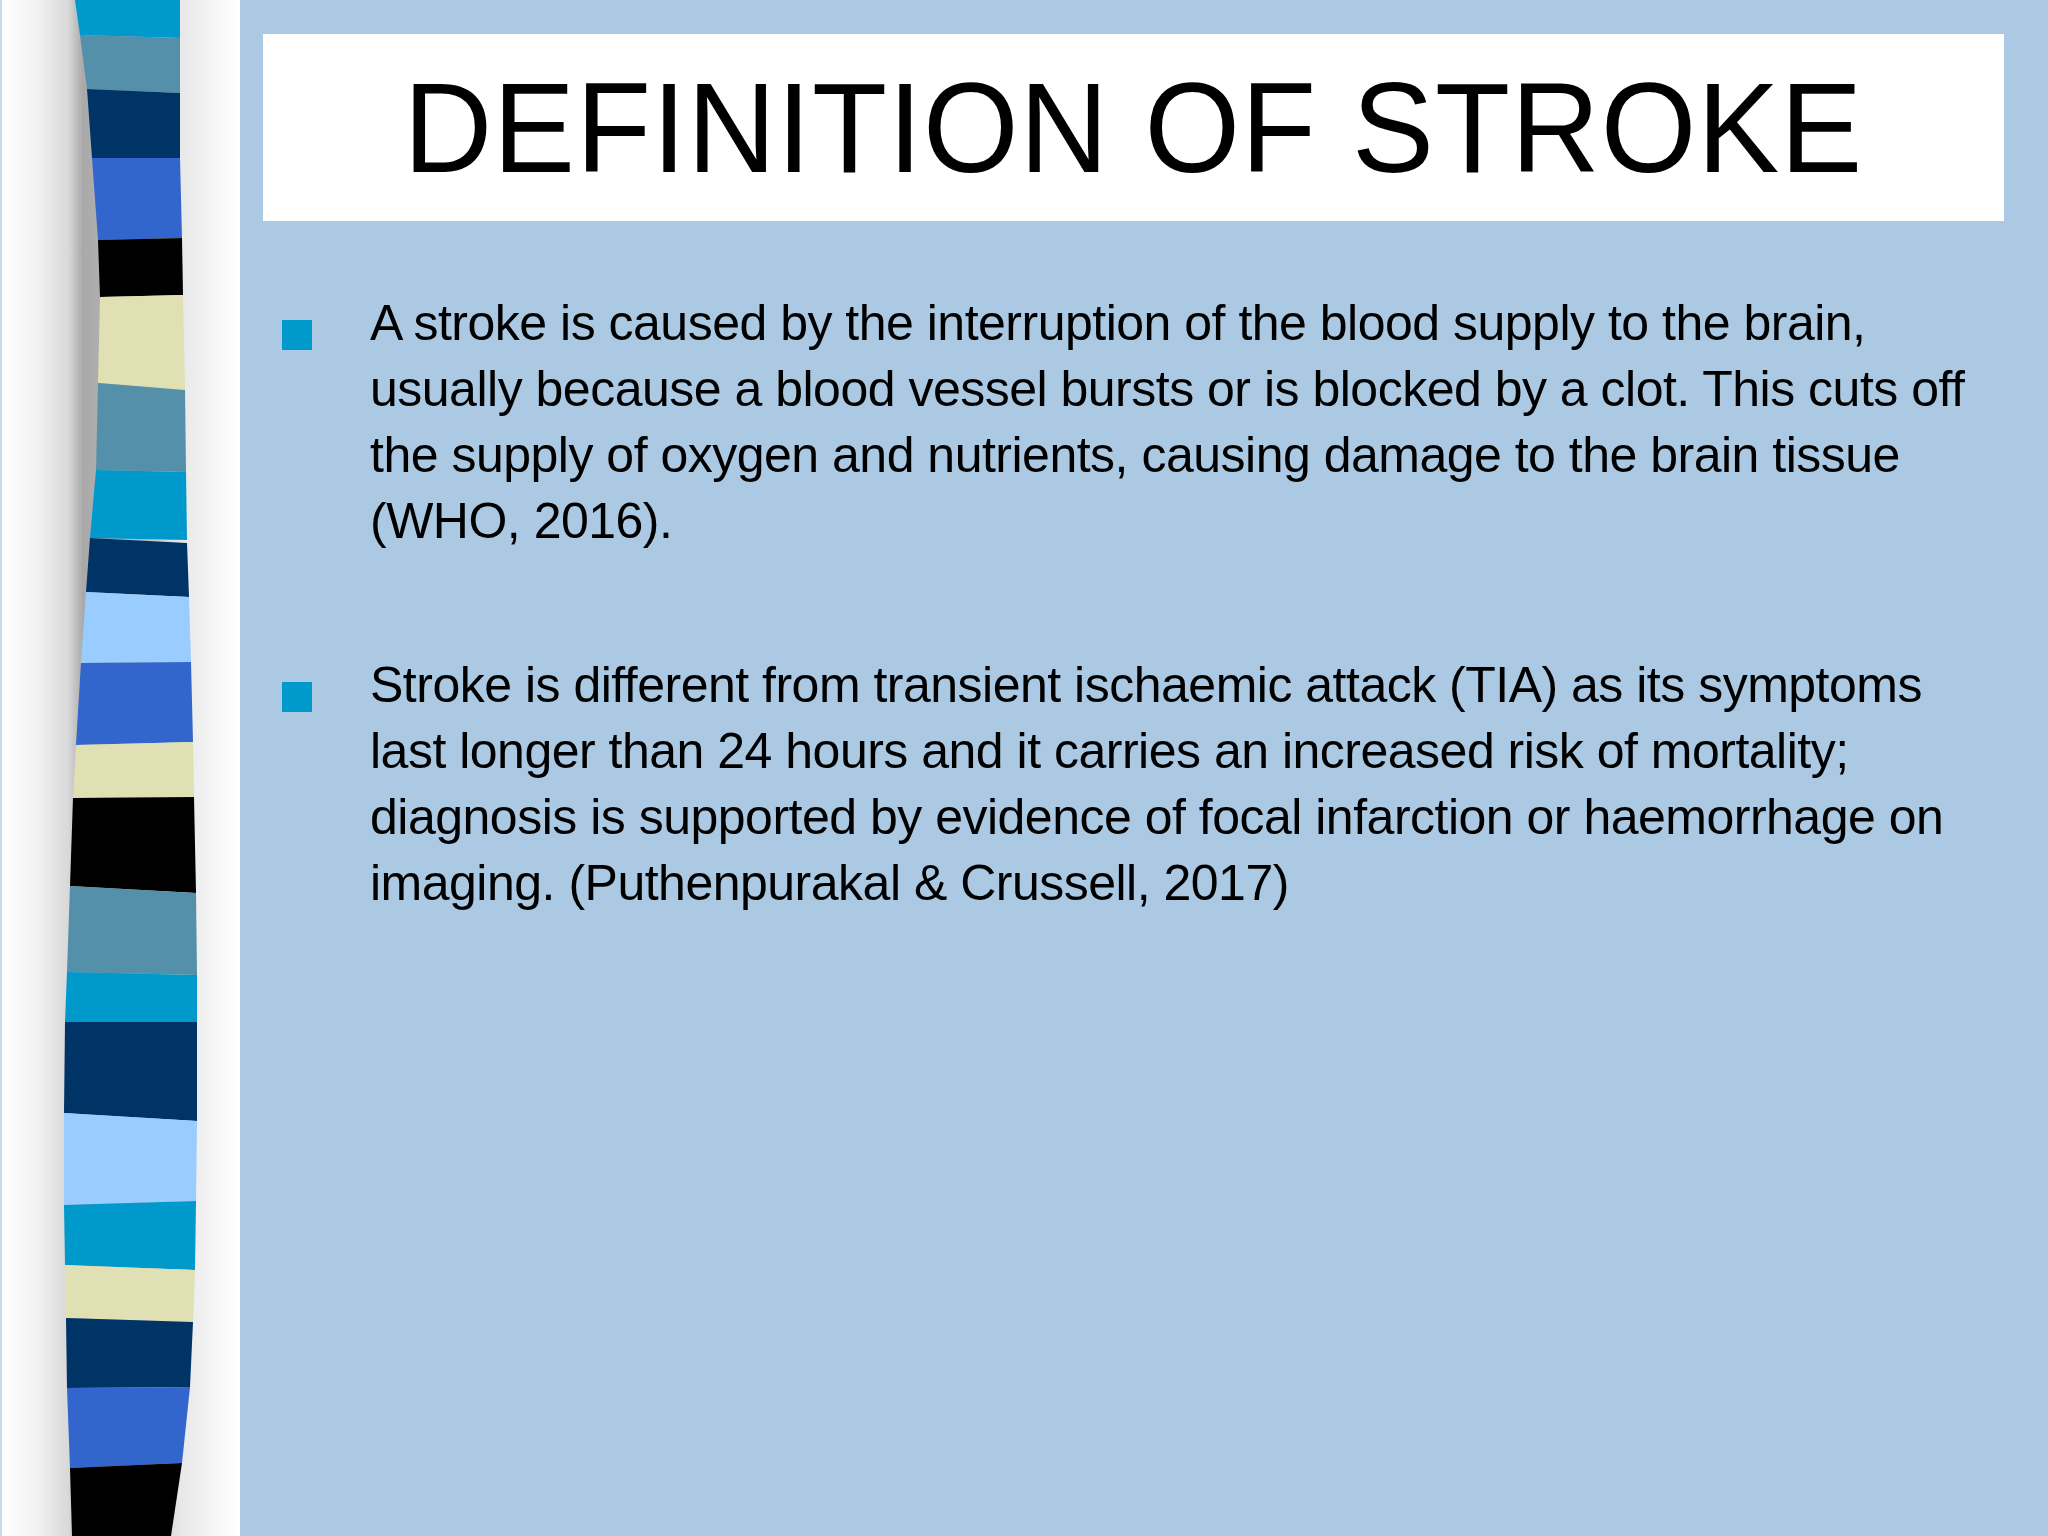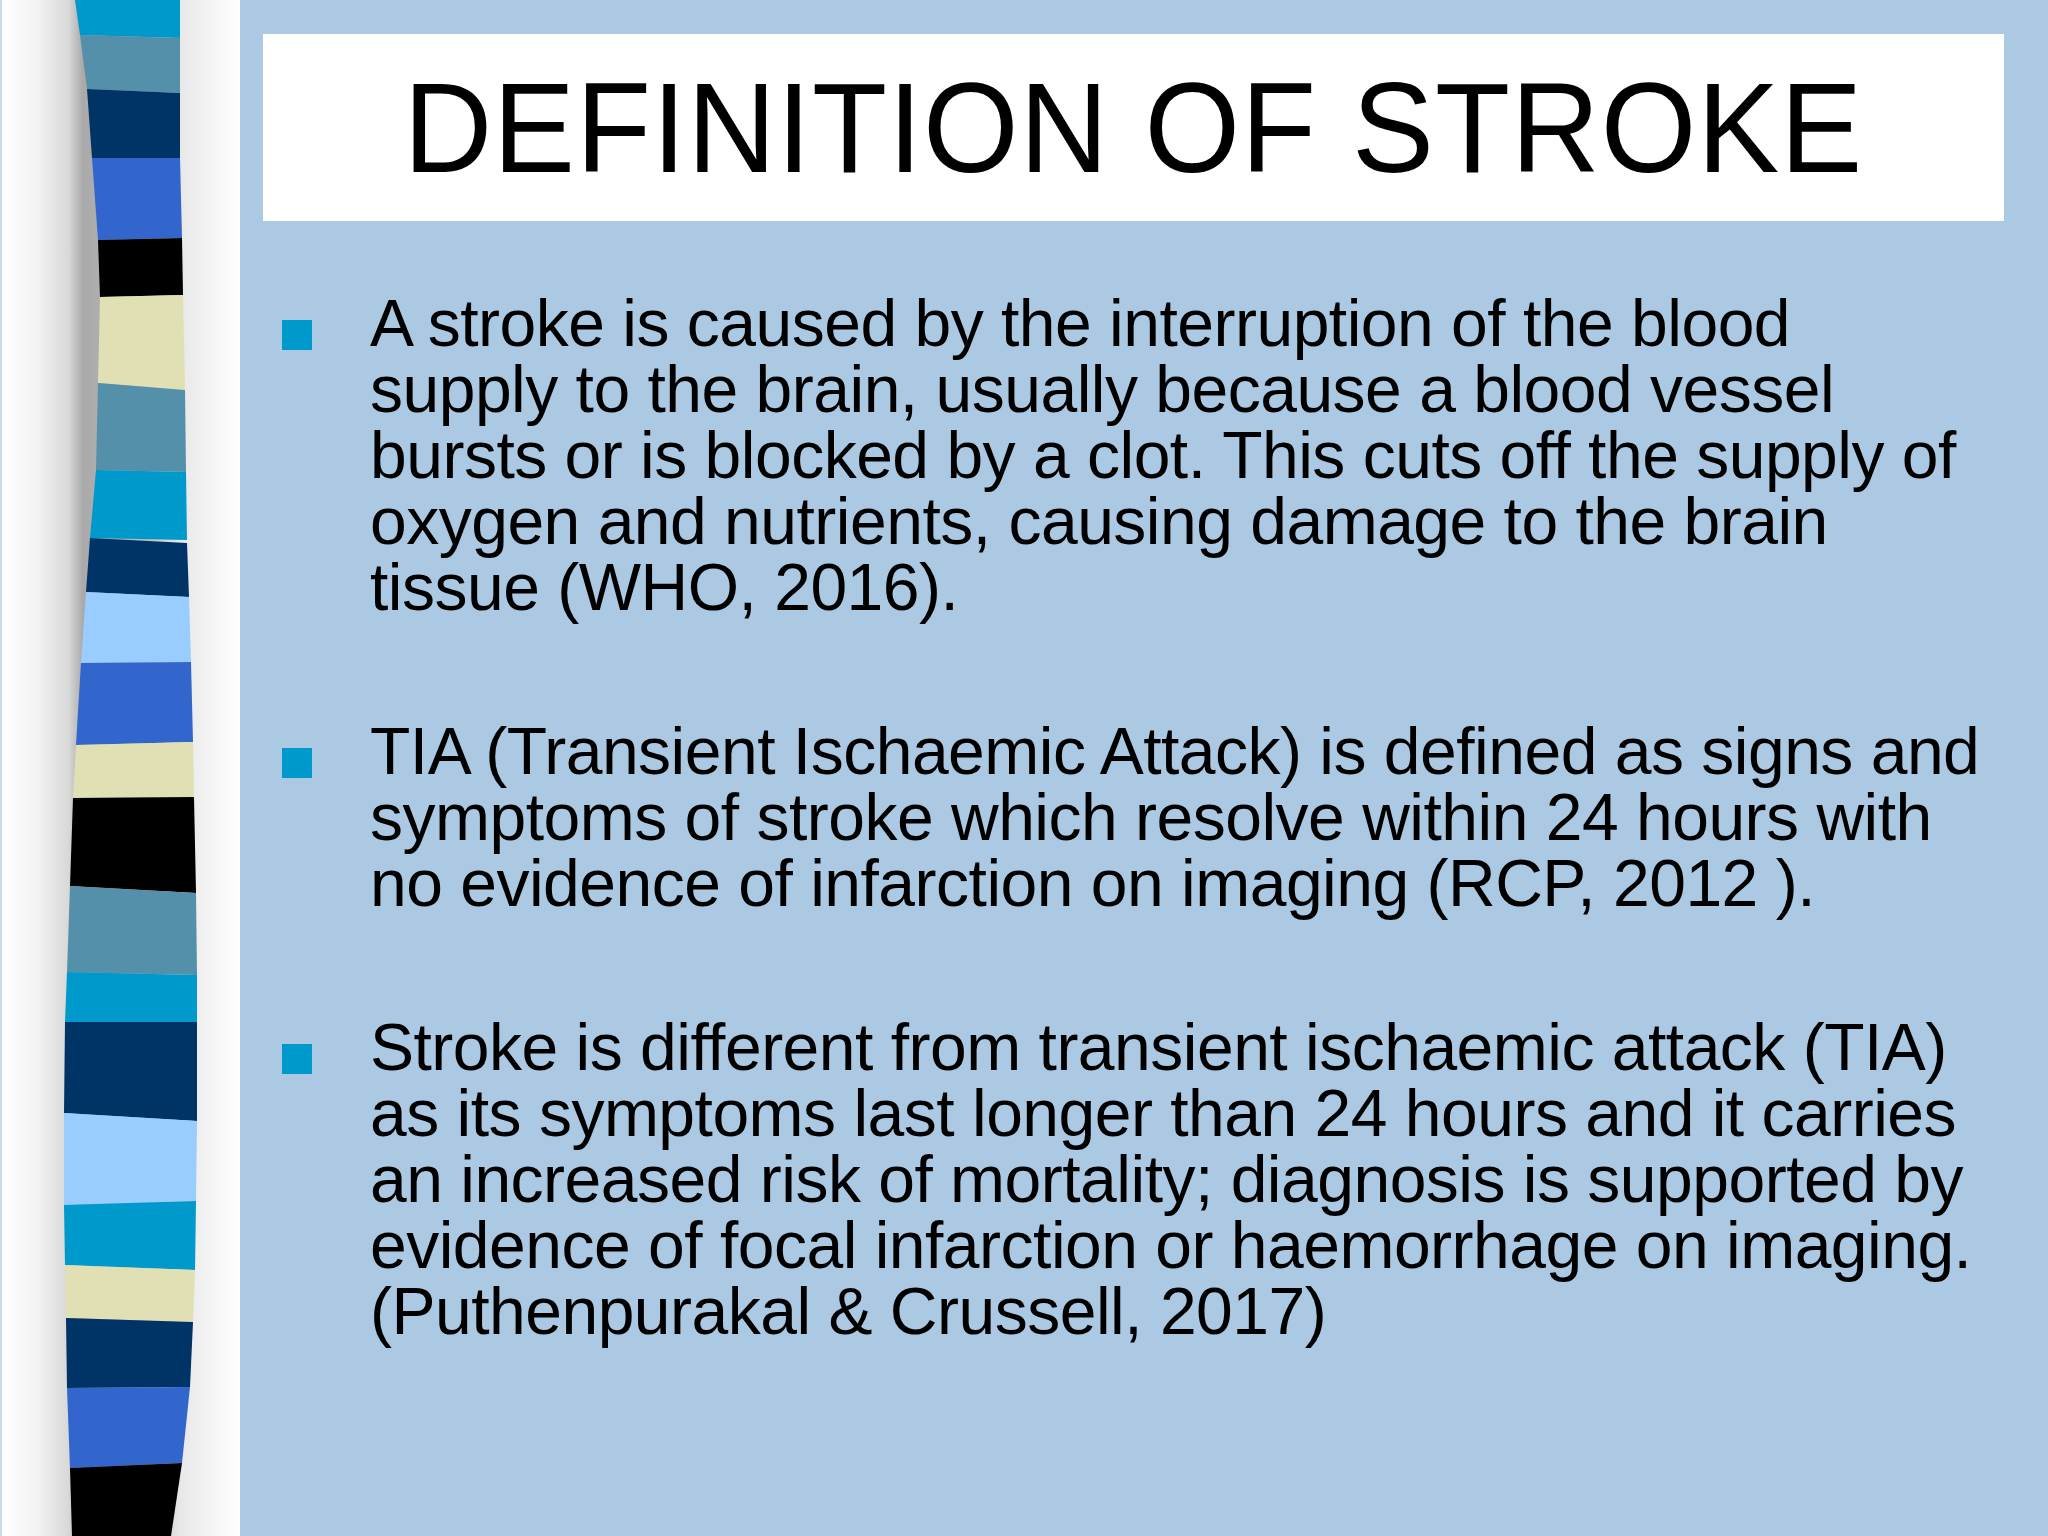--- a/index.html
+++ b/index.html
@@ -33,21 +33,21 @@
     }
     .bullet {
       display: flex; align-items: flex-start;
       margin-bottom: 98px;
     }
     .bullet-marker {
       width: 30px; height: 30px; background: #0099cc;
       margin-top: 30px; margin-left: 2px; flex: 0 0 auto;
     }
     .bullet-text {
-      margin-left: 58px; font-size: 66px; line-height: 66px;
+      margin-left: 58px; font-size: 50px; line-height: 66px;
       color: #000; width: 1620px;
       letter-spacing: -0.5px;
     }
   </style>
 </head>
 <body>
 
 <div class="sidebar"></div>
 <svg class="stripe-column" width="238" height="1536" viewBox="0 0 238 1536">
   <polygon points="75,0 180,0 180,38 80,35" fill="#0099cc"></polygon>
@@ -78,19 +78,15 @@
   <div class="title-text">DEFINITION OF STROKE</div>
 </div>
 
 <div class="content">
   <div class="bullet">
     <div class="bullet-marker"></div>
     <div class="bullet-text">A stroke is caused by the interruption of the blood supply to the brain, usually because a blood vessel bursts or is blocked by a clot. This cuts off the supply of oxygen and nutrients, causing damage to the brain tissue (WHO, 2016).</div>
   </div>
   <div class="bullet">
     <div class="bullet-marker"></div>
-    <div class="bullet-text">TIA (Transient Ischaemic Attack) is defined as signs and symptoms of stroke which resolve within 24 hours with no evidence of infarction on imaging (RCP,  2012 ).</div>
-  </div>
-  <div class="bullet">
-    <div class="bullet-marker"></div>
     <div class="bullet-text">Stroke is different from transient ischaemic attack (TIA) as its symptoms last longer than 24 hours and it carries an increased risk of mortality; diagnosis is supported by evidence of focal infarction or haemorrhage on imaging. (Puthenpurakal &amp; Crussell, 2017)</div>
   </div>
 </div>
 
 </body></html>

